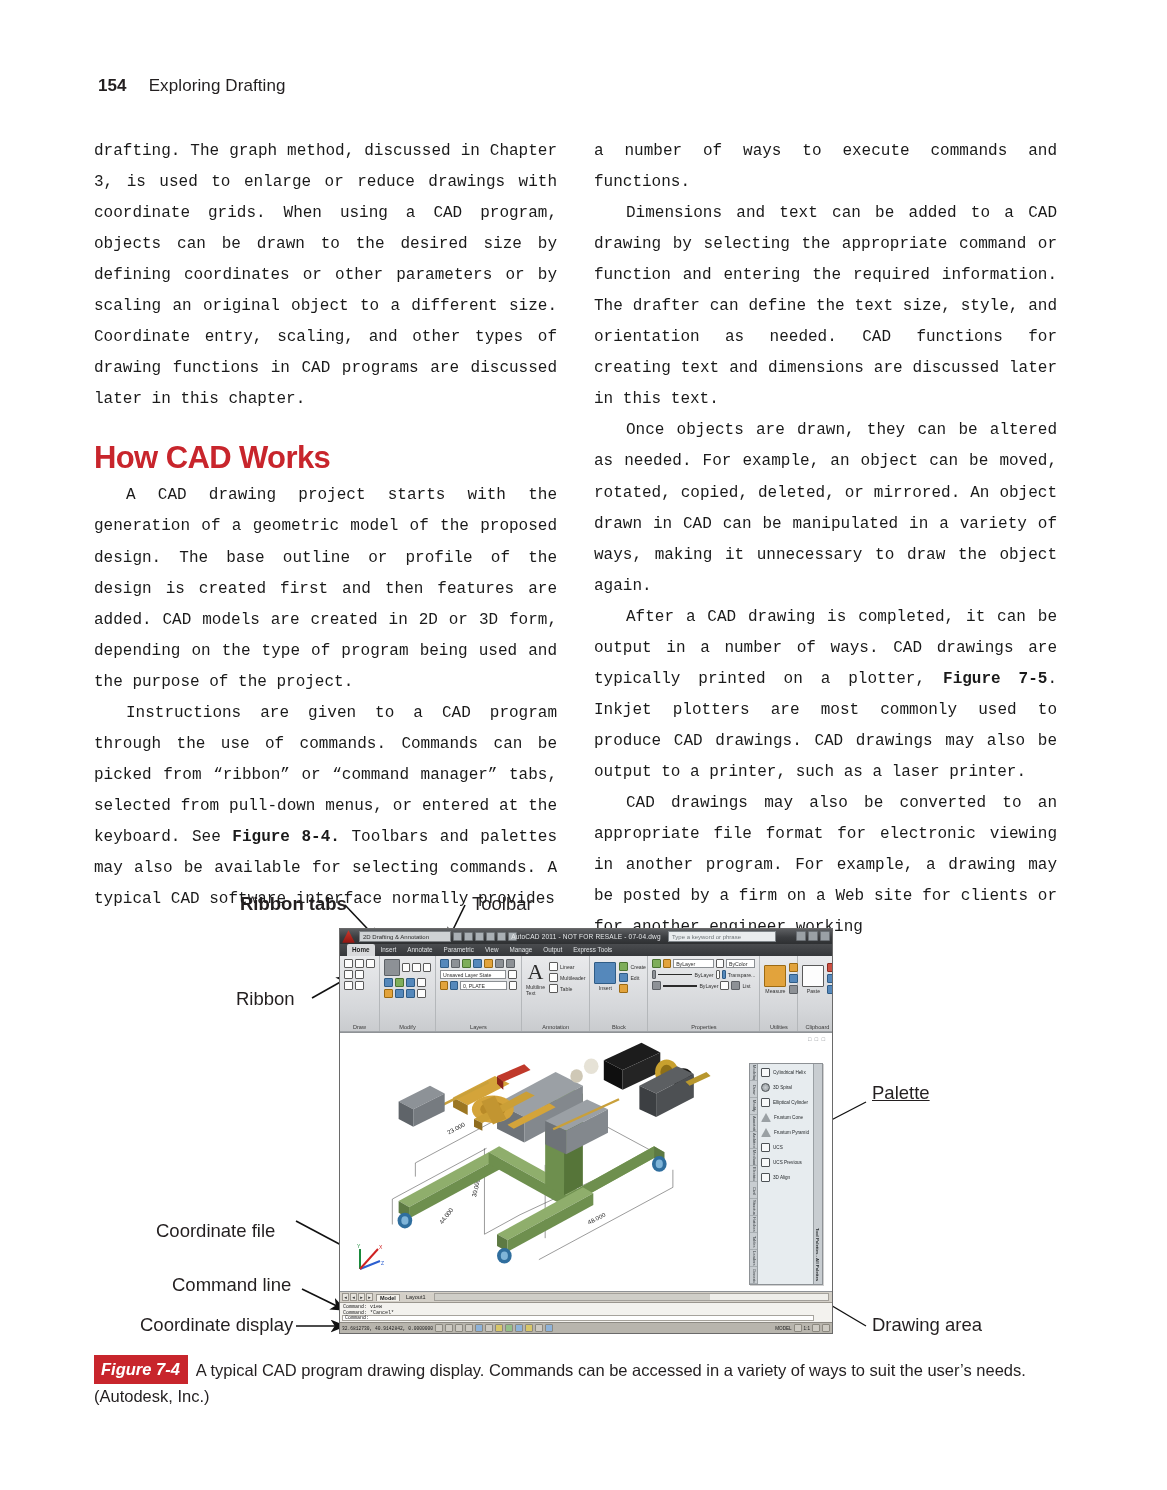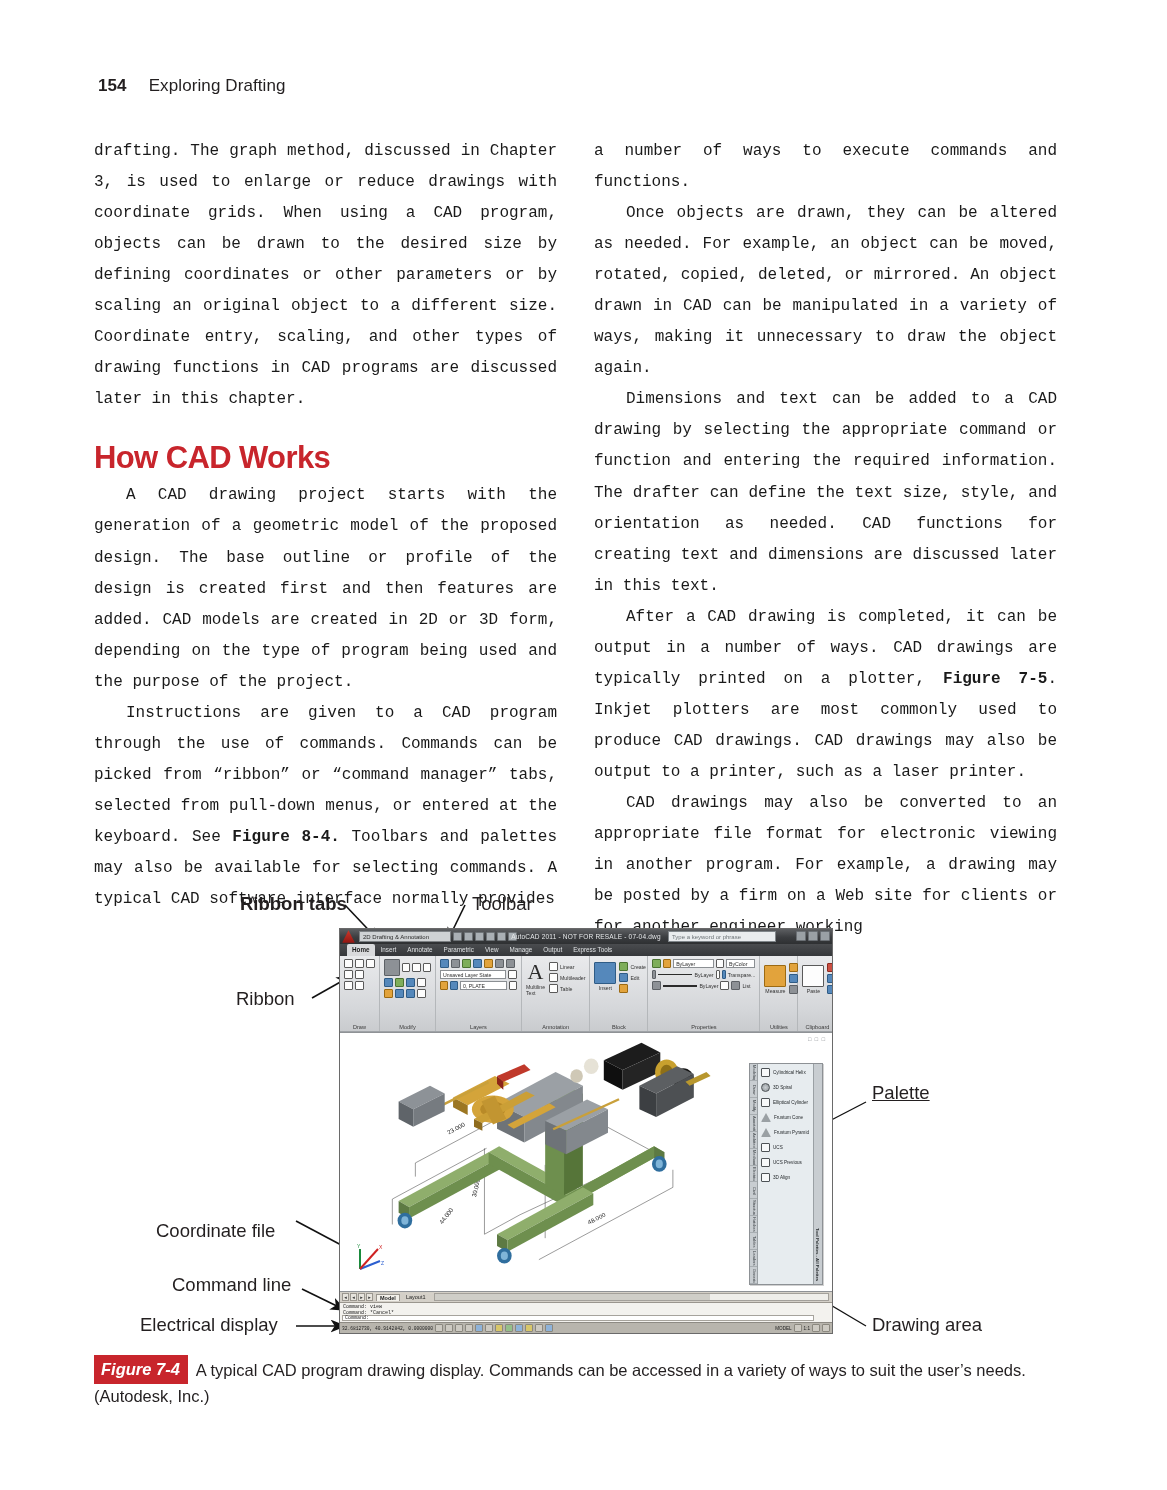--- a/index.html
+++ b/index.html
@@ -249,22 +249,22 @@
 
     <div class="col">
       <p>drafting. The graph method, discussed in Chapter 3, is used to enlarge or reduce drawings with coordinate grids. When using a CAD program, objects can be drawn to the desired size by defining coordinates or other parameters or by scaling an original object to a different size. Coordinate entry, scaling, and other types of drawing functions in CAD programs are discussed later in this chapter.</p>
       <h2 class="sect">How CAD Works</h2>
       <p class="ind">A CAD drawing project starts with the generation of a geometric model of the proposed design. The base outline or profile of the design is created first and then features are added. CAD models are created in 2D or 3D form, depending on the type of program being used and the purpose of the project.</p>
       <p class="ind"><span>Instructions are given to a CAD program through the use of commands. Commands can be picked from “ribbon” or “command manager” tabs, selected from pull-down menus, or entered at the keyboard. See </span><b>Figure 8-4.</b><span> Toolbars and palettes may also be available for selecting commands. A typical CAD software interface normally provides</span></p>
     </div>
 
     <div class="col">
       <p>a number of ways to execute commands and functions.</p>
+      <p class="ind">Dimensions and text can be added to a CAD drawing by selecting the appropriate command or function and entering the required information. The drafter can define the text size, style, and orientation as needed. CAD functions for creating text and dimensions are discussed later in this text.</p>
       <p class="ind">Once objects are drawn, they can be altered as needed. For example, an object can be moved, rotated, copied, deleted, or mirrored. An object drawn in CAD can be manipulated in a variety of ways, making it unnecessary to draw the object again.</p>
-      <p class="ind">Dimensions and text can be added to a CAD drawing by selecting the appropriate command or function and entering the required information. The drafter can define the text size, style, and orientation as needed. CAD functions for creating text and dimensions are discussed later in this text.</p>
       <p class="ind"><span>After a CAD drawing is completed, it can be output in a number of ways. CAD drawings are typically printed on a plotter, </span><b>Figure 7-5</b><span>. Inkjet plotters are most commonly used to produce CAD drawings. CAD drawings may also be output to a printer, such as a laser printer.</span></p>
       <p class="ind">CAD drawings may also be converted to an appropriate file format for electronic viewing in another program. For example, a drawing may be posted by a firm on a Web site for clients or for another engineer working</p>
     </div>
   </div>
 
   <div class="figwrap">
 
     <svg class="figsvg" width="1167" height="470">
       <defs>
         <marker id="ah" markerWidth="11" markerHeight="11" refX="9" refY="4" orient="auto">
@@ -288,21 +288,21 @@
 
       <path d="M866,446 L684,338" stroke="#111" stroke-width="1.3" fill="none" marker-end="url(#ah)"></path>
     </svg>
 
     <div class="callout" style="left:240px;top:13px;font-weight:bold;">Ribbon tabs</div>
     <div class="callout" style="left:472px;top:13px;text-align:center;">Toolbar</div>
     <div class="callout" style="left:236px;top:108px;">Ribbon</div>
     <div class="callout" style="left:872px;top:202px;text-decoration:underline;">Palette</div>
     <div class="callout" style="left:156px;top:340px;">Coordinate file</div>
     <div class="callout" style="left:172px;top:394px;">Command line</div>
-    <div class="callout" style="left:140px;top:434px;">Electrical display</div>
+    <div class="callout" style="left:140px;top:434px;">Coordinate display</div>
     <div class="callout" style="left:872px;top:434px;">Drawing area</div>
   </div>
 
   <div class="cad">
 
     <div class="titlebar">
       <div class="applogo"></div>
       <div class="qat">
         <div class="wsbox">2D Drafting &amp; Annotation</div>
         <div class="qicon"></div>

